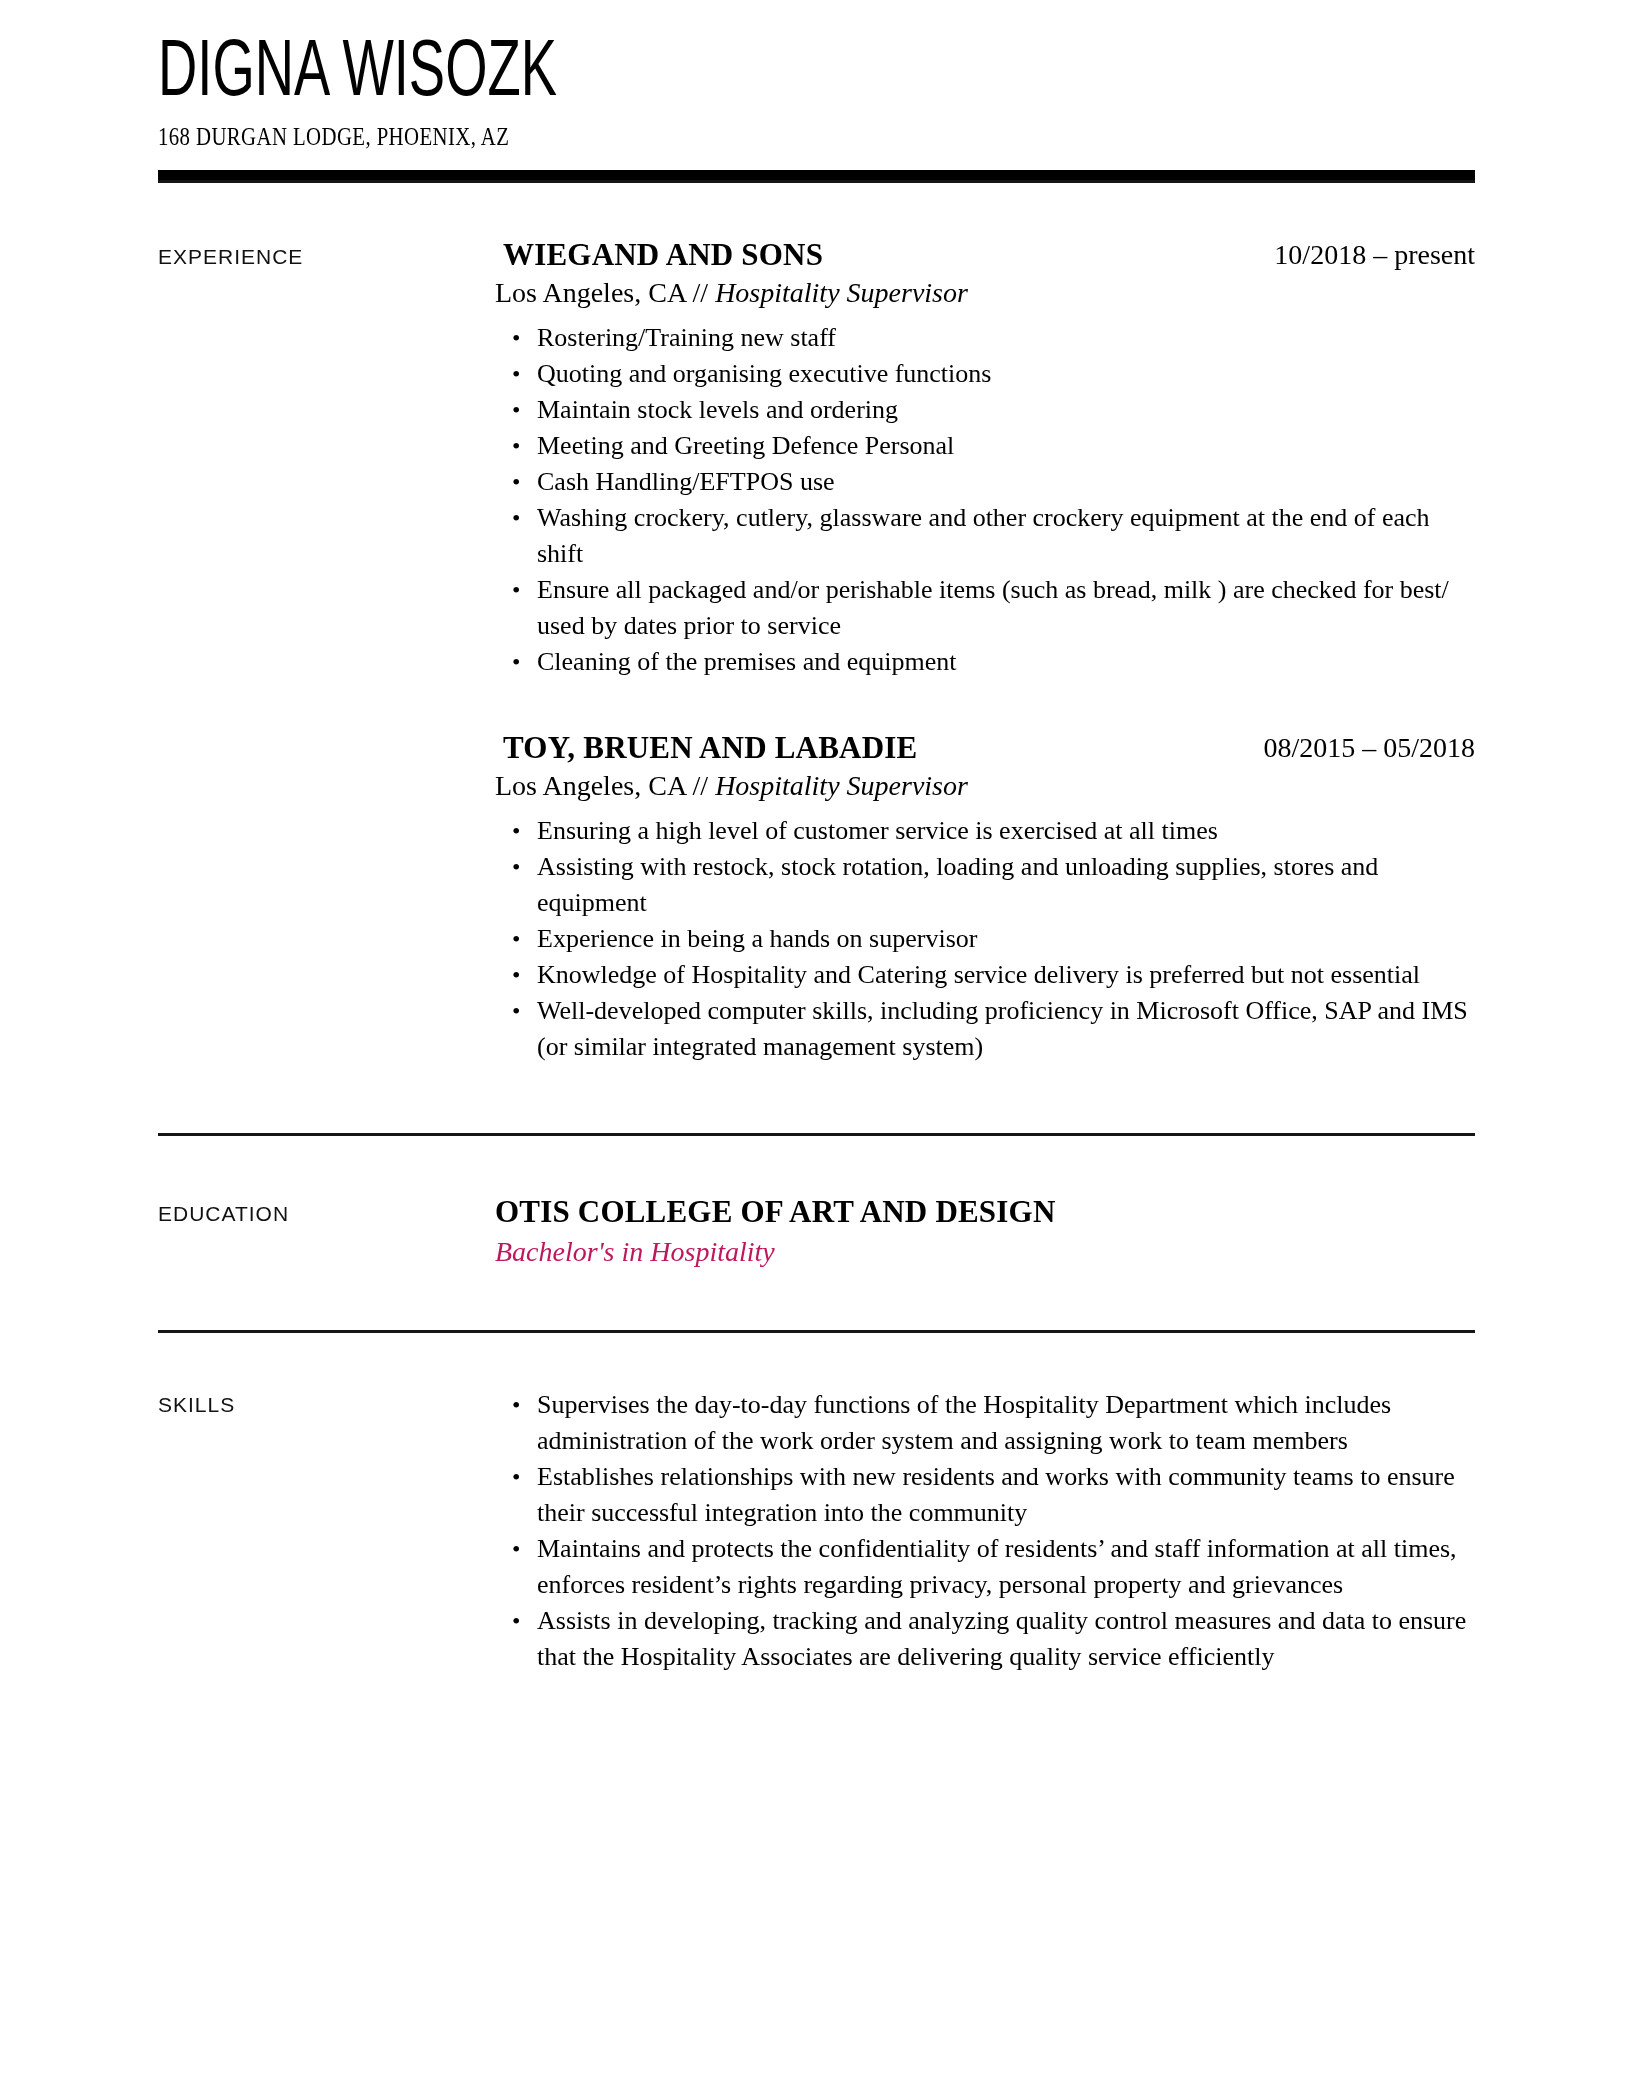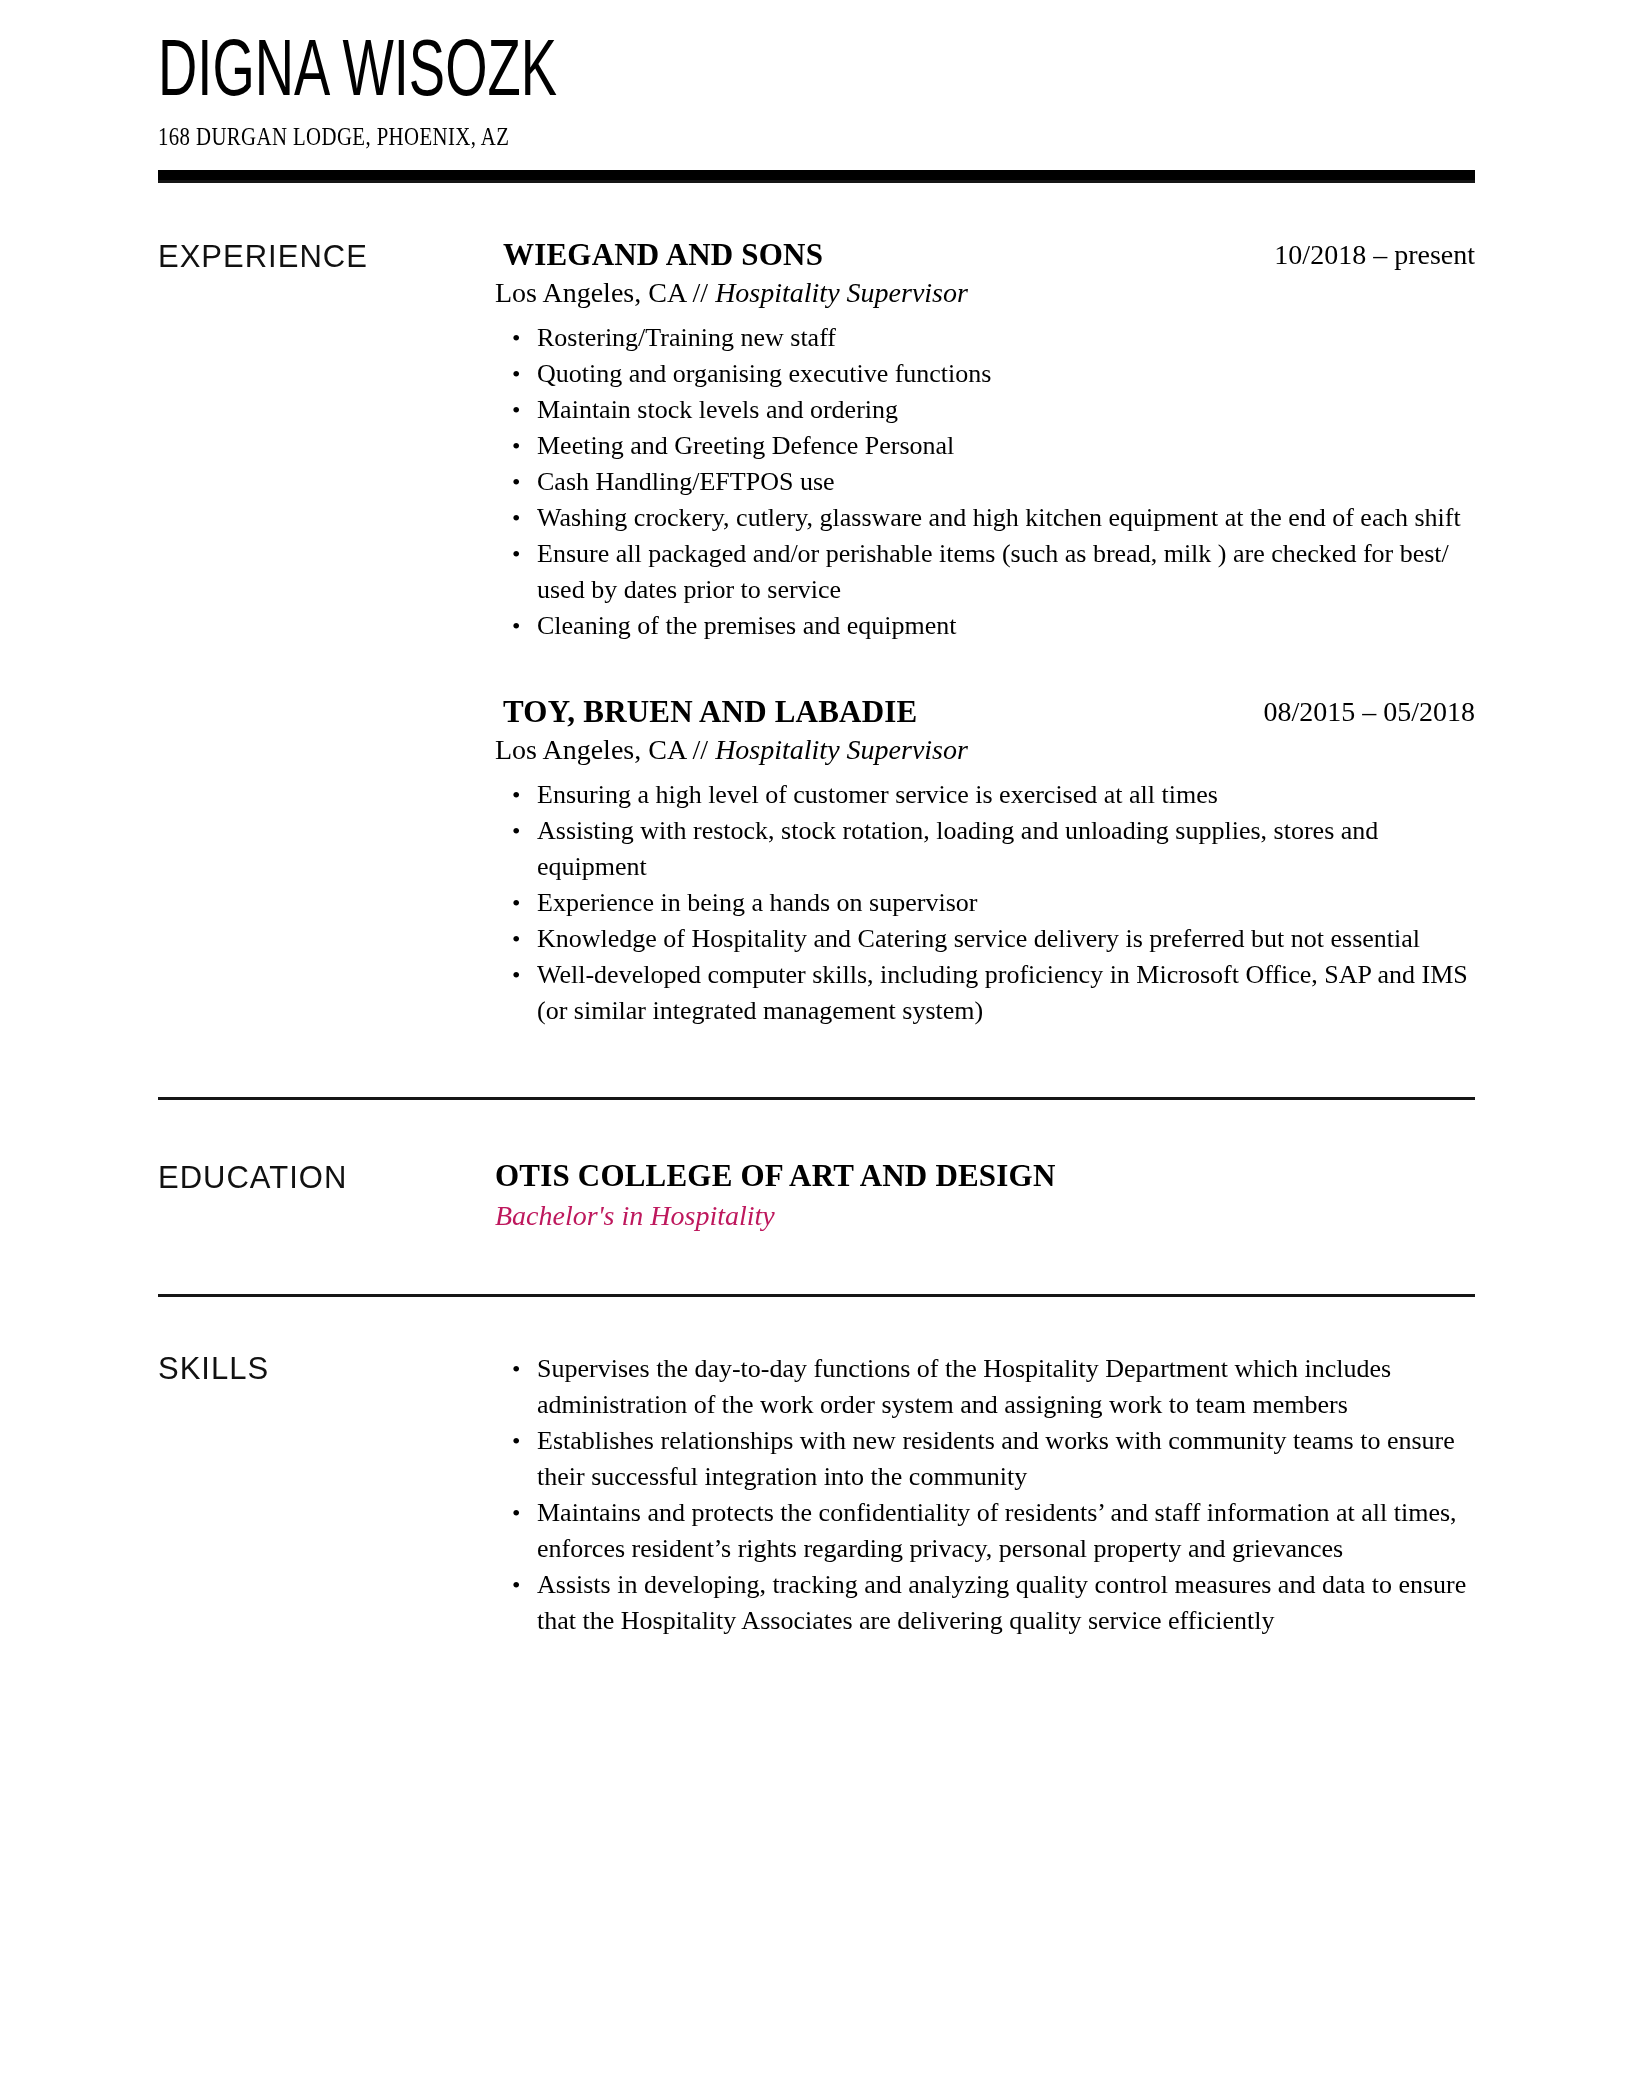--- a/index.html
+++ b/index.html
@@ -67,21 +67,21 @@
   .contact + .rule-thin { margin-top:46px; }
 
   
   .section {
     display:grid;
     grid-template-columns:337px 1fr;
     align-items:start;
   }
   .section-label {
     font-family:"Liberation Sans", sans-serif;
-    font-size:31px;
+    font-size:21px;
     line-height:36px;
     letter-spacing:1px;
     color:#111;
     padding-top:2px;
   }
   .sec-experience { margin-top:54px; }
   .sec-education  { margin-top:58px; }
   .sec-skills     { margin-top:52px; }
   .divider-2 { margin-top:68px; }
   .divider-3 { margin-top:60px; }
@@ -179,21 +179,21 @@
             <li>Rostering/Training new staff</li>
 
             <li>Quoting and organising executive functions</li>
 
             <li>Maintain stock levels and ordering</li>
 
             <li>Meeting and Greeting Defence Personal</li>
 
             <li>Cash Handling/EFTPOS use</li>
 
-            <li>Washing crockery, cutlery, glassware and high kitchen equipment at the end of each shift</li>
+            <li>Washing crockery, cutlery, glassware and other crockery equipment at the end of each shift</li>
 
             <li>Ensure all packaged and/or perishable items (such as bread, milk ) are checked for best/ used by dates prior to service</li>
 
             <li>Cleaning of the premises and equipment</li>
 
         </ul>
       </div>
 
       <div class="job">
         <div class="job-head">

